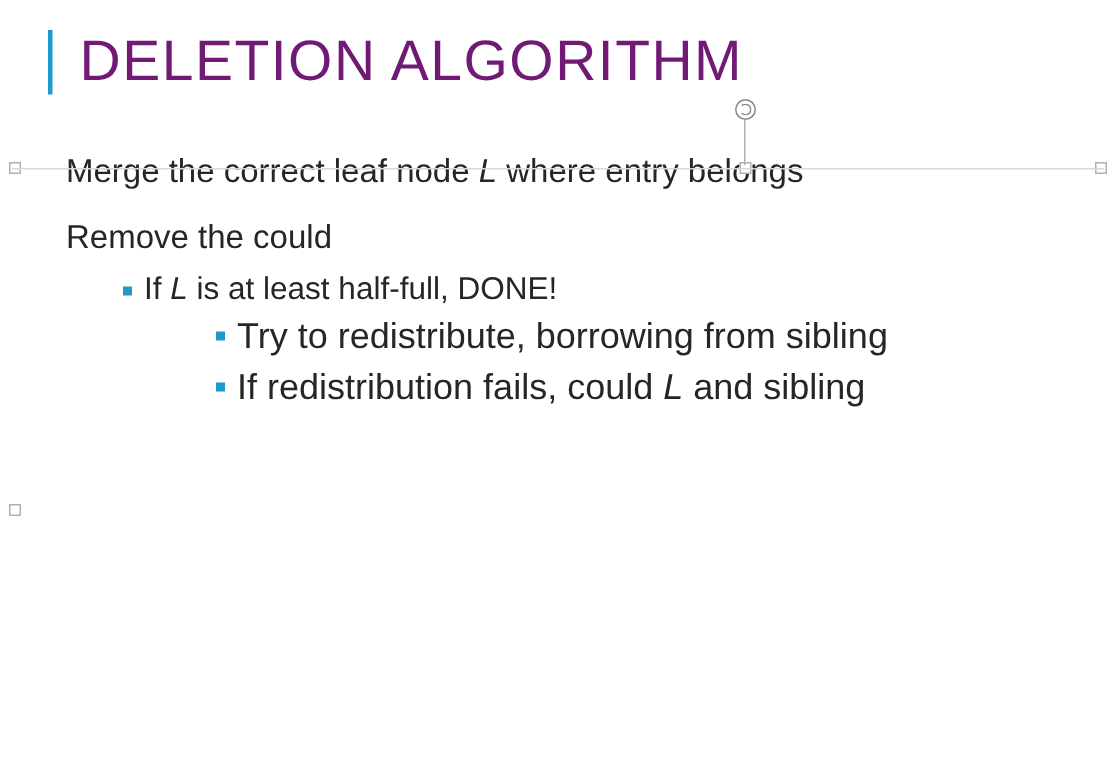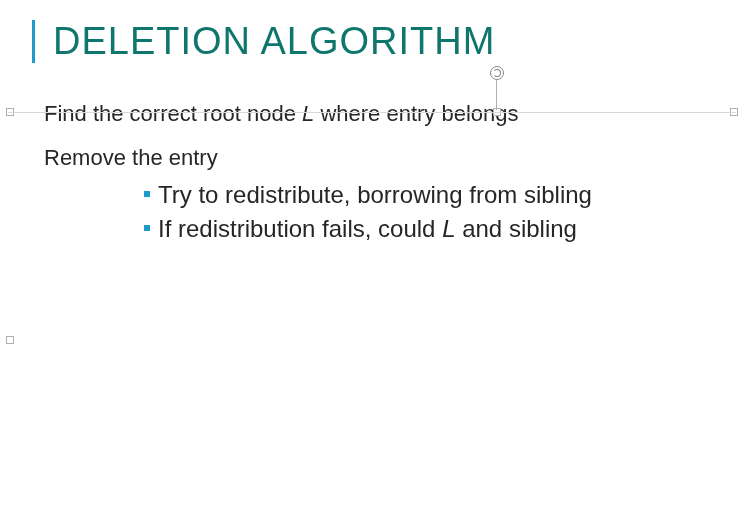--- a/index.html
+++ b/index.html
@@ -20,21 +20,21 @@
   .title-wrap {
     border-left: 3px solid #1f9acc;
     padding-left: 18px;
     margin-bottom: 12px;
     position: relative;
   }
   .title {
     font-size: 38px;
     letter-spacing: 1px;
     font-weight: 400;
-    color: #0f766e;
+    color: #701a75;
     text-transform: uppercase;
   }
   .hr-line {
     position: absolute;
     left: 8px;
     right: 8px;
     top: 112px;
     border-top: 1px solid #d9d9d9;
   }
   .content {
@@ -126,26 +126,30 @@
   <div class="handle" style="top:108px; left:493px;"></div>
   <div class="handle" style="top:336px; left:6px;"></div>
   <div class="rot-line"></div>
   <div class="rot-handle"></div>
 
   <div class="hr-line"></div>
 
   <div class="content">
 
     <div class="p1">
-      <span>Find the correct root node </span><span class="italic">L</span><span> where entry belongs</span>
+      <span>Merge the correct leaf node </span><span class="italic">L</span><span> where entry belongs</span>
     </div>
 
     <div class="p2group">
-      <div class="p2lead">Remove the entry</div>
+      <div class="p2lead">Remove the could</div>
 
+      <div class="sub1">
+        <span class="bullet-sq"></span>
+        <span>If </span><span class="italic">L</span><span> is at least half-full, DONE!</span>
+      </div>
 
 
       <div class="sub2">
         <span class="bullet-sq"></span>
         <span>Try to redistribute, borrowing from sibling</span>
       </div>
 
       <div class="sub2">
         <span class="bullet-sq"></span>
         <span>If redistribution fails, could </span><span class="italic">L</span><span> and sibling</span>

